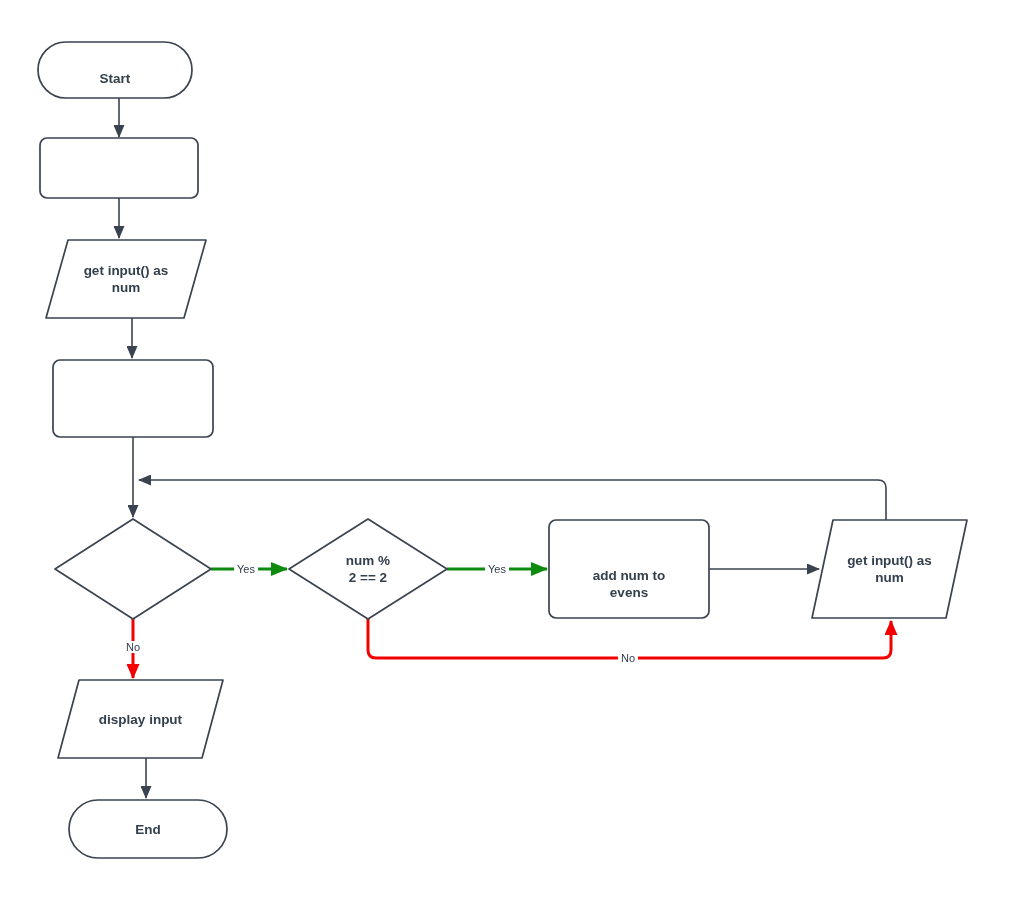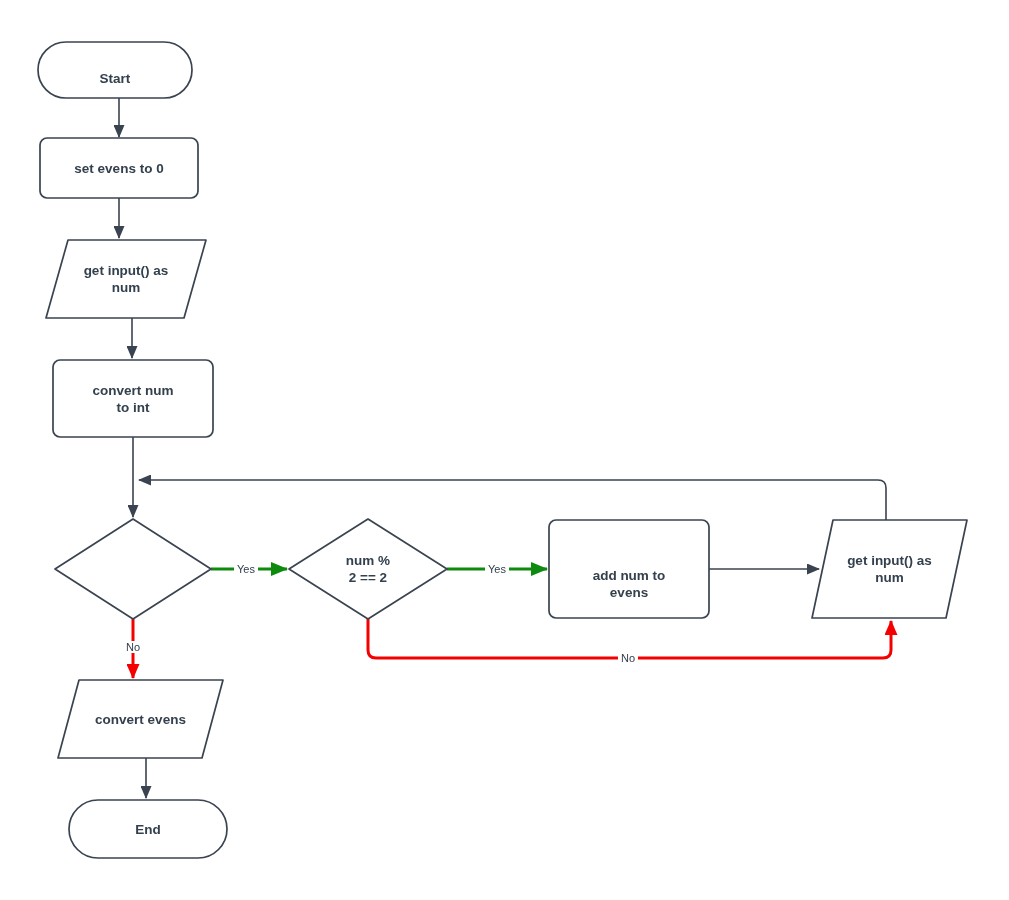--- a/index.html
+++ b/index.html
@@ -81,32 +81,29 @@
     <rect class="shape" x="53" y="360" width="160" height="77" rx="7"></rect>
     <polygon class="shape poly" points="133,519 211,569 133,619 55,569"></polygon>
     <polygon class="shape poly" points="368,519 447,569 368,619 289,569"></polygon>
     <rect class="shape" x="549" y="520" width="160" height="98" rx="7"></rect>
     <polygon class="shape poly" points="833,520 967,520 946,618 812,618"></polygon>
     <polygon class="shape poly" points="79,680 223,680 202,758 58,758"></polygon>
     <rect class="shape" x="69" y="800" width="158" height="58" rx="29"></rect>
   </svg>
 
   <div class="node-label" style="left:38px;top:42px;width:154px;height:72px;">Start</div>
-  <div class="node-label" style="left:40px;top:138px;width:158px;height:60px;">set evens to 0</div>
   <div class="node-label" style="left:46px;top:240px;width:160px;height:78px;">get input() as
 num</div>
-  <div class="node-label" style="left:53px;top:360px;width:160px;height:77px;">convert num
-to int</div>
   <div class="node-label" style="left:289px;top:519px;width:158px;height:100px;">num %
 2 == 2</div>
   <div class="node-label" style="left:549px;top:520px;width:160px;height:127px;">add num to
 evens</div>
   <div class="node-label" style="left:812px;top:520px;width:155px;height:98px;">get input() as
 num</div>
-  <div class="node-label" style="left:58px;top:680px;width:165px;height:78px;">convert evens</div>
+  <div class="node-label" style="left:58px;top:680px;width:165px;height:78px;">display input</div>
   <div class="node-label" style="left:69px;top:800px;width:158px;height:58px;">End</div>
 
   <span class="edge-label" style="left:246px;top:569px;">Yes</span>
   <span class="edge-label" style="left:133px;top:647px;">No</span>
   <span class="edge-label" style="left:497px;top:569px;">Yes</span>
   <span class="edge-label" style="left:628px;top:658px;">No</span>
 
 </div>
 
 </body></html>

